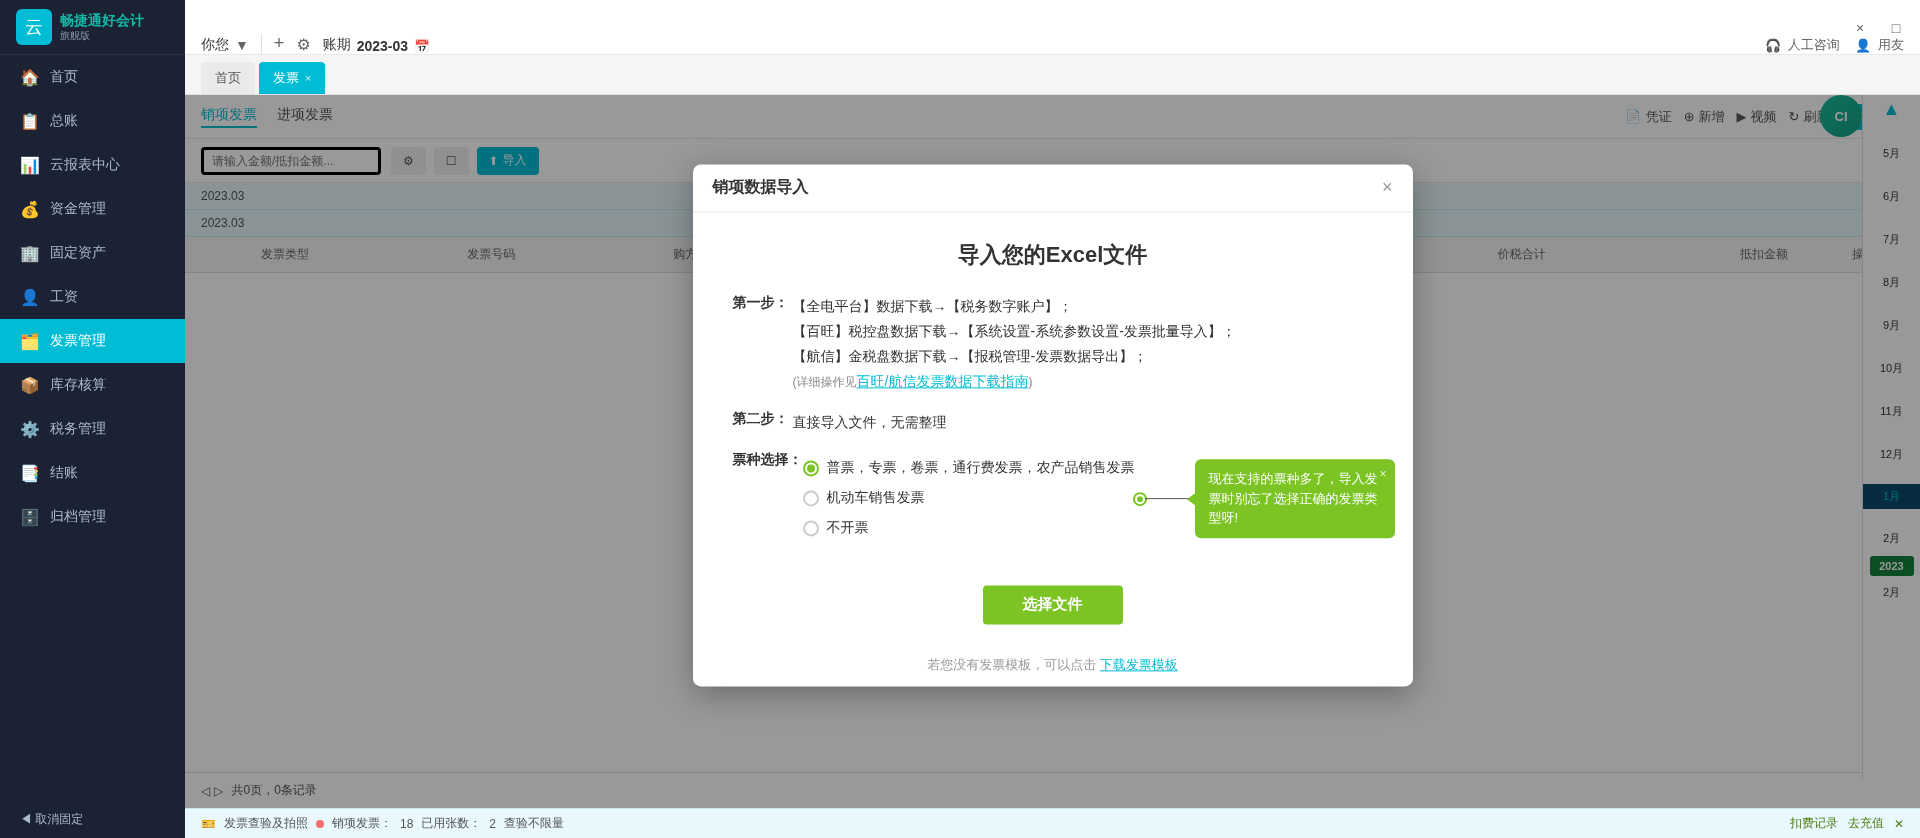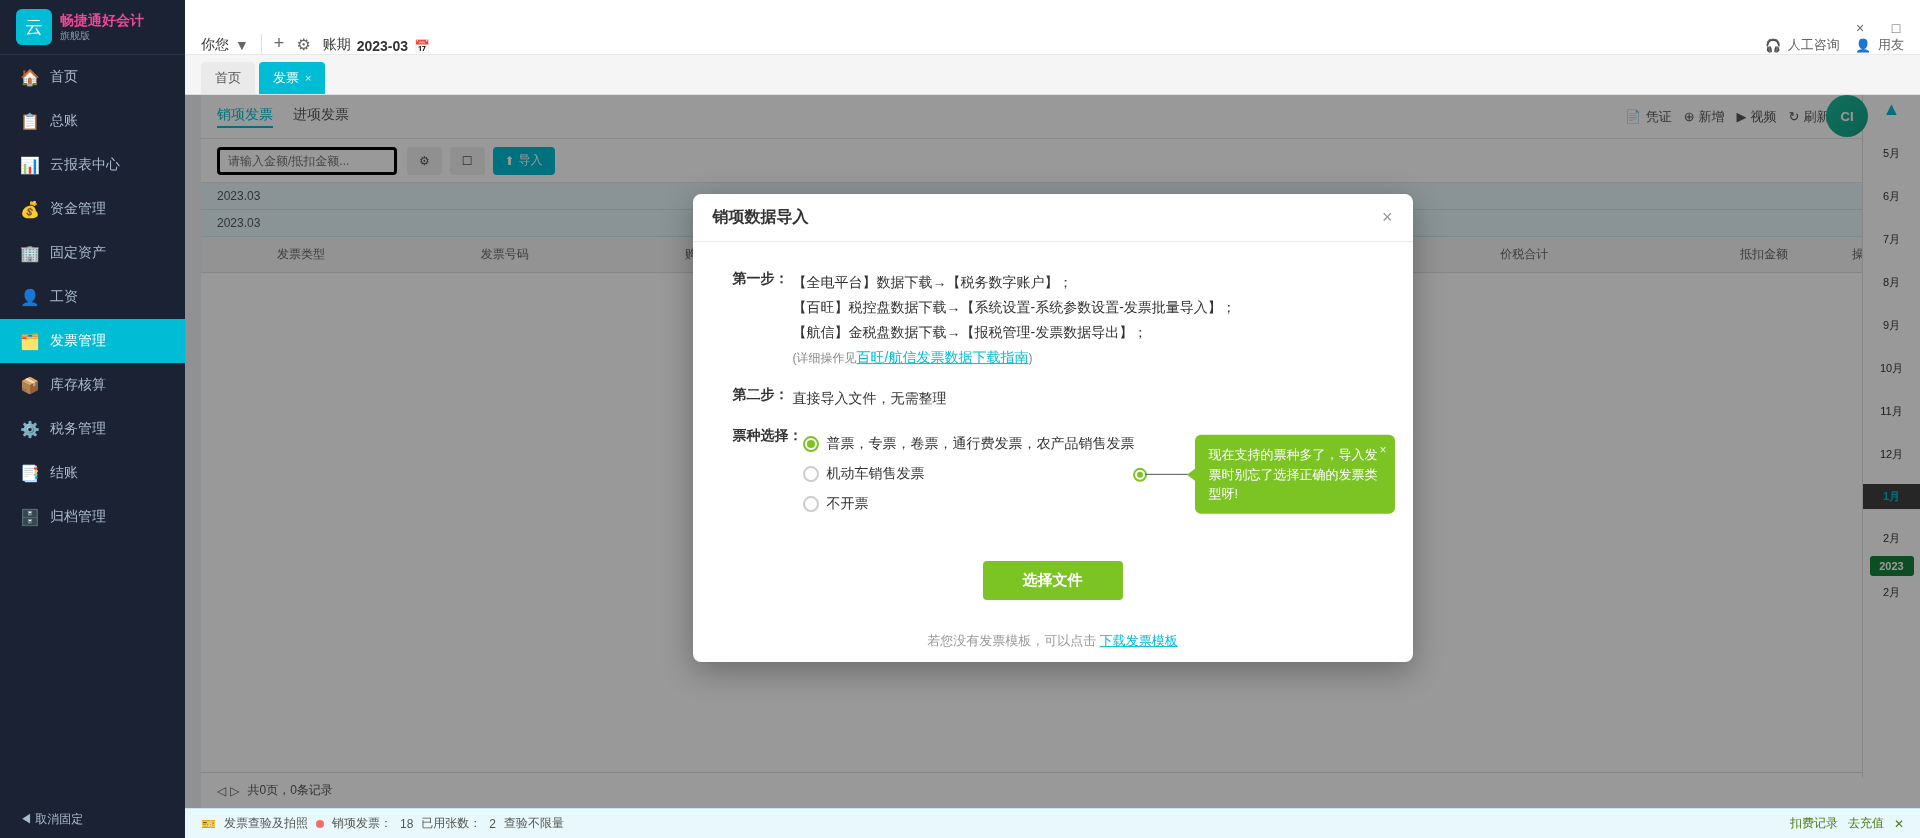--- a/index.html
+++ b/index.html
@@ -5,21 +5,21 @@
     * { box-sizing: border-box; margin: 0; padding: 0; }
     body { font-family: 'Microsoft YaHei', '微软雅黑', sans-serif; font-size: 13px; background: #f0f2f5; overflow: hidden; width: 1920px; height: 838px; }
 
     
     .app-wrapper { display: flex; width: 1920px; height: 838px; }
 
     
     .sidebar { width: 185px; background: #1a2233; display: flex; flex-direction: column; height: 100%; flex-shrink: 0; }
     .sidebar-logo { height: 55px; display: flex; align-items: center; padding: 0 16px; border-bottom: 1px solid #2a3447; }
     .sidebar-logo-icon { width: 36px; height: 36px; background: #00bcd4; border-radius: 6px; display: flex; align-items: center; justify-content: center; color: white; font-size: 18px; margin-right: 8px; }
-    .sidebar-logo-text { color: #ec4899; font-size: 14px; font-weight: bold; line-height: 1.3; }
+    .sidebar-logo-text { color: #14b8a6; font-size: 14px; font-weight: bold; line-height: 1.3; }
     .sidebar-logo-sub { color: #8899aa; font-size: 10px; }
     .sidebar-scroll { flex: 1; overflow-y: auto; }
     .sidebar-scroll::-webkit-scrollbar { width: 4px; }
     .sidebar-scroll::-webkit-scrollbar-thumb { background: #3a4a60; border-radius: 2px; }
     .sidebar-item { display: flex; align-items: center; padding: 12px 20px; color: #aabbcc; cursor: pointer; transition: background 0.2s; }
     .sidebar-item.active { background: #00bcd4; color: white; }
     .sidebar-item-icon { width: 20px; height: 20px; margin-right: 10px; display: flex; align-items: center; justify-content: center; font-size: 16px; }
     .sidebar-item-label { font-size: 14px; }
     .sidebar-bottom { padding: 10px 20px; color: #aabbcc; font-size: 12px; cursor: pointer; }
 
@@ -42,21 +42,21 @@
 
     
     .tabs-row { height: 40px; background: #f5f5f5; display: flex; align-items: flex-end; padding: 0 16px; border-bottom: 1px solid #e0e0e0; flex-shrink: 0; }
     .tab { height: 32px; padding: 0 14px; display: flex; align-items: center; gap: 6px; font-size: 13px; cursor: pointer; border-radius: 4px 4px 0 0; }
     .tab.normal { color: #555; background: #eaeaea; margin-right: 4px; }
     .tab.active { color: white; background: #00bcd4; margin-right: 4px; }
     .tab-close { font-size: 11px; color: #999; cursor: pointer; }
     .tab.active .tab-close { color: rgba(255,255,255,0.8); }
 
     
-    .content-area { flex: 1; display: flex; overflow: hidden; position: relative; padding-left: 16px; }
+    .content-area { flex: 1; display: flex; overflow: hidden; position: relative; }
 
     
     .invoice-page { flex: 1; display: flex; flex-direction: column; background: white; overflow: hidden; }
     .invoice-toolbar { height: 44px; display: flex; align-items: center; padding: 0 16px; border-bottom: 1px solid #e8e8e8; flex-shrink: 0; }
     .invoice-subtabs { display: flex; gap: 20px; margin-right: 20px; }
     .invoice-subtab { font-size: 14px; color: #555; cursor: pointer; padding-bottom: 2px; }
     .invoice-subtab.active { color: #00bcd4; border-bottom: 2px solid #00bcd4; }
     .invoice-actions { margin-left: auto; display: flex; align-items: center; gap: 12px; }
     .inv-action-btn { display: flex; align-items: center; gap: 4px; font-size: 13px; color: #555; cursor: pointer; }
     .inv-action-btn.primary { background: #00bcd4; color: white; padding: 4px 10px; border-radius: 4px; }
@@ -305,34 +305,35 @@
         <div style="color:#00bcd4; font-size:18px; cursor:pointer; margin-bottom:4px;">▲</div>
 
       <div class="right-panel-month">5月</div>
           <div class="right-panel-month">6月</div>
           <div class="right-panel-month">7月</div>
           <div class="right-panel-month">8月</div>
           <div class="right-panel-month">9月</div>
           <div class="right-panel-month">10月</div>
           <div class="right-panel-month">11月</div>
           <div class="right-panel-month">12月</div>
-          <div class="right-panel-month" style="background: #404040; color: rgb(0, 188, 212); font-weight: bold; width: 100%; padding: 5px 4px; font-size: 11px; text-align: center;">1月</div>
+          <div class="right-panel-month" style="background: #0c4a6e; color: rgb(0, 188, 212); font-weight: normal; width: 100%; padding: 5px 4px; font-size: 11px; text-align: center;">1月</div>
           <div class="right-panel-month">2月</div>
           <div style="background: #15803d; color: white; font-size: 11px; font-weight: bold; padding: 4px 6px; border-radius: 3px; margin: 4px 0px; text-align: center; width: 44px;">2023</div>
           <div style="font-size: 11px; color: rgb(51, 51, 51); padding: 5px 4px; cursor: pointer; text-align: center; width: 100%;">2月</div>
         </div>
 
       <div class="overlay"></div>
 
       <div class="dialog">
         <div class="dialog-header">
           <span class="dialog-title">销项数据导入</span>
           <span class="dialog-close">×</span>
         </div>
         <div class="dialog-body">
+          <div class="dialog-big-title">导入您的Excel文件</div>
 
           <div class="dialog-step">
             <div class="dialog-step-label">第一步：</div>
             <div class="dialog-step-content">
               <div>【全电平台】数据下载→【税务数字账户】；</div>
               <div>【百旺】税控盘数据下载→【系统设置-系统参数设置-发票批量导入】；</div>
               <div>【航信】金税盘数据下载→【报税管理-发票数据导出】；</div>
               <div>
                 <span class="note">(详细操作见</span><span class="link">百旺/航信发票数据下载指南</span><span class="note">)</span>
               </div>
@@ -375,21 +376,21 @@
           <div class="dialog-actions">
             <button class="select-file-btn">选择文件</button>
           </div>
         </div>
         <div class="dialog-footer">
           <span>若您没有发票模板，可以点击</span>
           <span class="link">下载发票模板</span>
         </div>
       </div>
 
-      <div class="user-avatar" style="position:absolute; right:52px; top:0; width:42px; height:42px; background:linear-gradient(135deg,#1abc9c,#16a085); border-radius:50%; display:flex; align-items:center; justify-content:center; color:white; font-size:13px; font-weight:bold; z-index:50;">CI</div>
+      <div class="user-avatar" style="position:absolute; right:58px; top:0; width:42px; height:42px; background:linear-gradient(135deg,#1abc9c,#16a085); border-radius:50%; display:flex; align-items:center; justify-content:center; color:white; font-size:13px; font-weight:bold; z-index:50;">CI</div>
 
     </div>
 
     <div class="bottom-bar">
       <div class="bottom-bar-left">
         <span class="bottom-ticket-icon">🎫</span>
         <span>发票查验及拍照</span>
         <span class="bottom-badge"></span>
         <span>销项发票：</span>
         <span>18</span>

